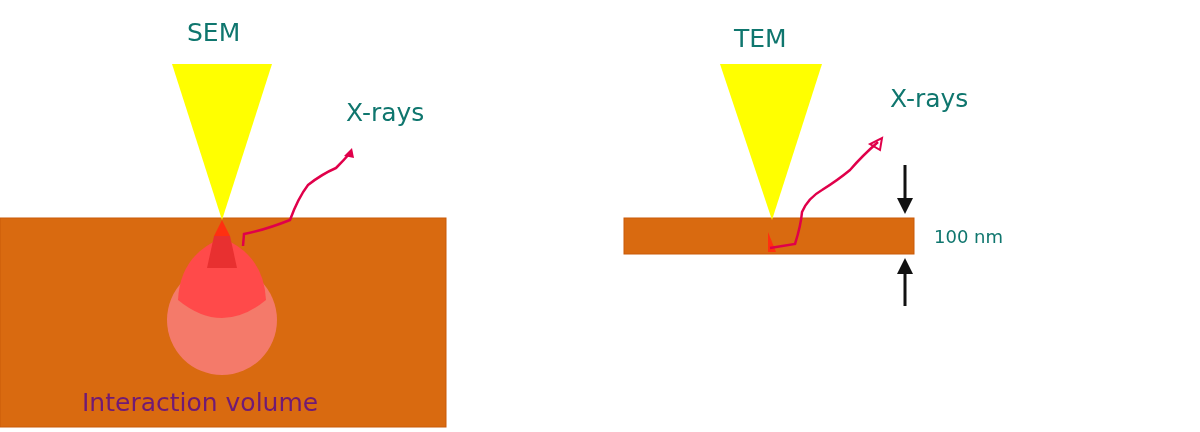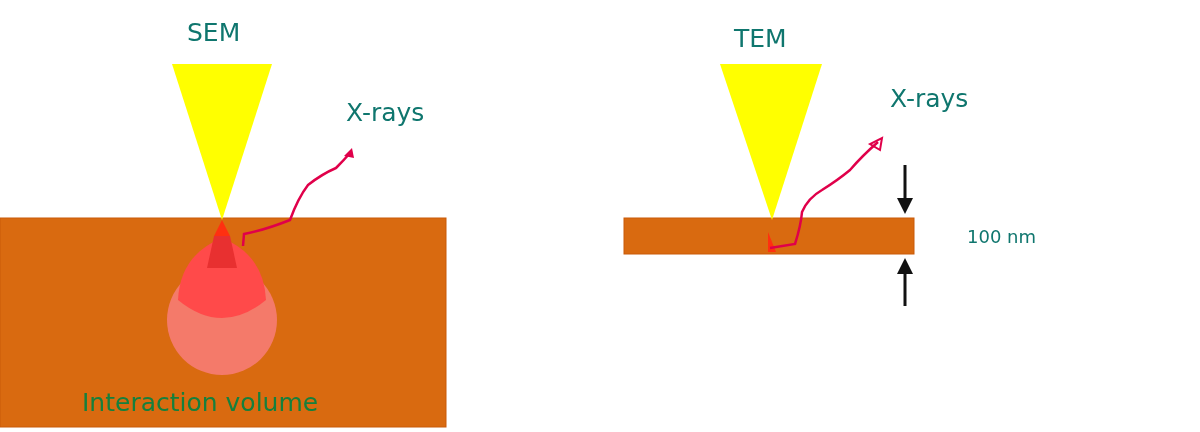--- a/index.html
+++ b/index.html
@@ -1,20 +1,20 @@
 <!DOCTYPE html>
 <html><head>
 <meta charset="utf-8">
 <style>
   html,body{margin:0;padding:0;background:#ffffff;}
   body{width:1200px;height:432px;position:relative;overflow:hidden;font-family:"DejaVu Sans","Liberation Sans",sans-serif;}
   svg{position:absolute;left:0;top:0;}
   .lbl{position:absolute;color:#0f766e;font-size:25px;line-height:1;white-space:nowrap;}
   .lbl-small{font-size:18px;}
-  .iv{position:absolute;color:#15803d;font-size:25px;line-height:1;white-space:nowrap;}
+  .iv{position:absolute;color:#701a75;font-size:25px;line-height:1;white-space:nowrap;}
 </style>
 </head>
 <body>
 
 <svg width="1200" height="432" viewBox="0 0 1200 432">
 
   <rect x="0" y="218" width="446" height="209" fill="#d96a10" stroke="#c95a08" stroke-width="1"></rect>
 
   <g>
     <circle cx="222" cy="320" r="55" fill="#f47a6a"></circle>
@@ -46,13 +46,13 @@
     <polygon points="897,274 913,274 905,258" fill="#111"></polygon>
   </g>
 </svg>
 
 <div class="lbl" style="left:187px;top:20px;">SEM</div>
 <div class="lbl" style="left:346px;top:100px;">X-rays</div>
 <div class="iv" style="left:82px;top:390px;">Interaction volume</div>
 
 <div class="lbl" style="left:734px;top:26px;text-align:right;">TEM</div>
 <div class="lbl" style="left:890px;top:86px;">X-rays</div>
-<div class="lbl lbl-small" style="left:967px;top:228px;">100 nm</div>
+<div class="lbl lbl-small" style="left:934px;top:228px;">100 nm</div>
 
 </body></html>

